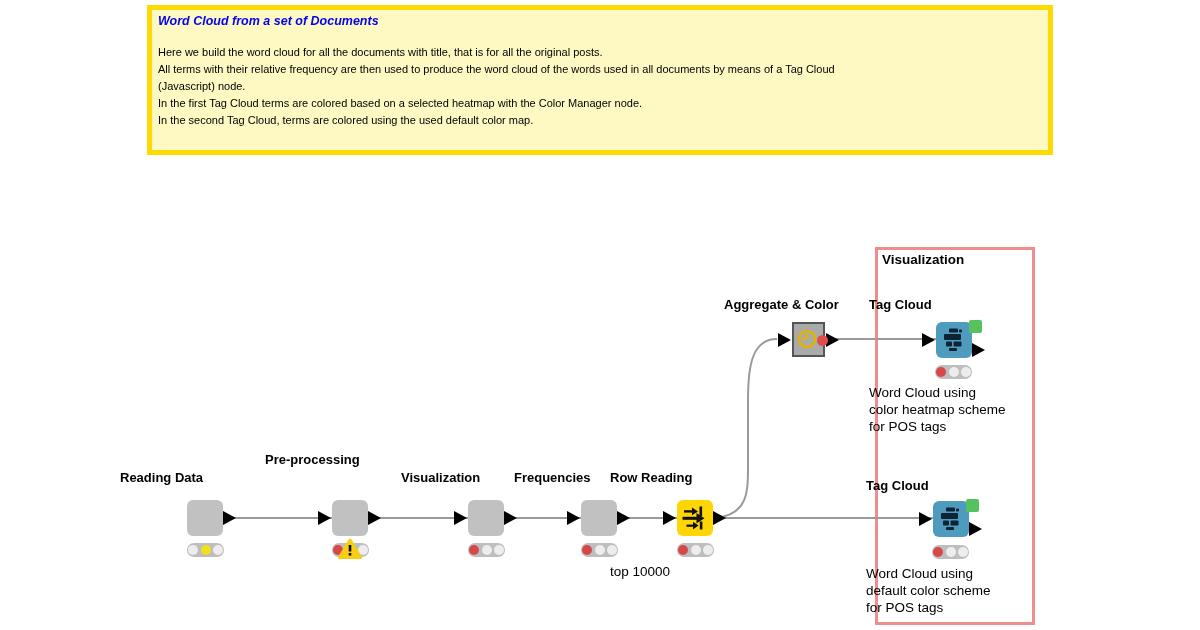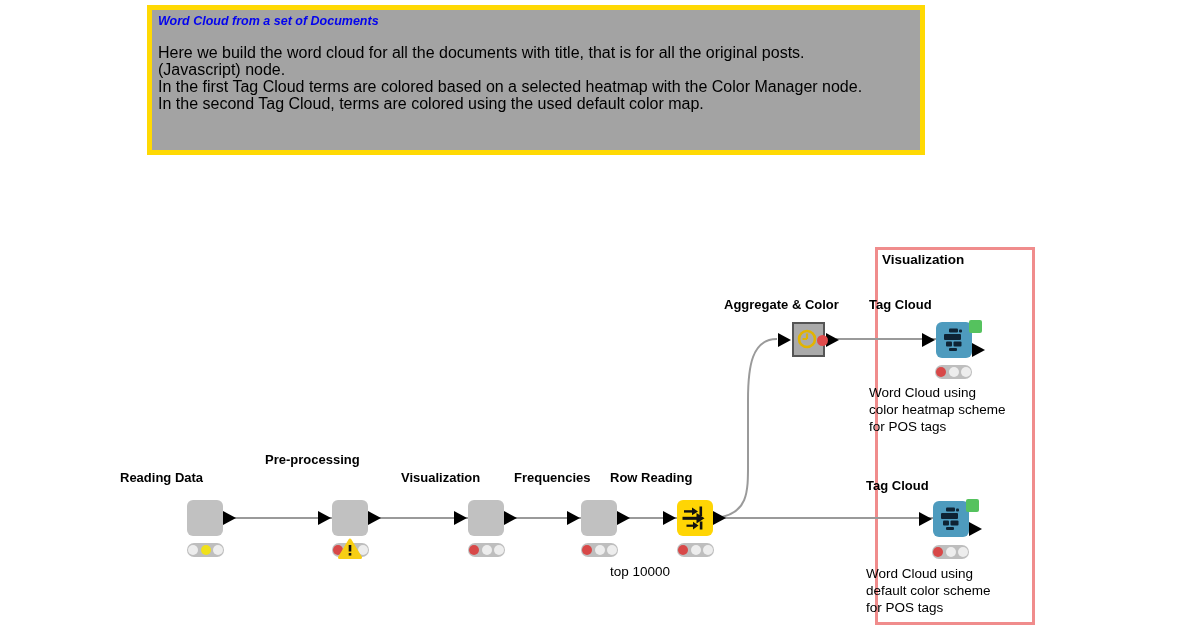--- a/index.html
+++ b/index.html
@@ -1,25 +1,25 @@
 <!DOCTYPE html>
 <html><head>
 <meta charset="utf-8">
 <style>
   html,body{margin:0;padding:0;background:#ffffff;}
   .canvas{position:relative;width:1200px;height:630px;background:#ffffff;overflow:hidden;
           font-family:"Liberation Sans",sans-serif;color:#000;}
 
   
-  .annotation{position:absolute;left:147px;top:5px;width:778px;height:150px;
-              border:5px solid #FFD903;background:#a3a3a3;box-sizing:border-box;
+  .annotation{position:absolute;left:147px;top:5px;width:906px;height:150px;
+              border:5px solid #FFD903;background:#fef9c3;box-sizing:border-box;
               padding:4px 6px;overflow:hidden;}
   .annotation .title{color:#0303EE;font-weight:bold;font-style:italic;
                      font-size:12.5px;margin-bottom:16px;white-space:nowrap;}
-  .annotation .line{font-size:16px;line-height:17px;white-space:nowrap;}
+  .annotation .line{font-size:11px;line-height:17px;white-space:nowrap;}
 
   
   .wires{position:absolute;left:0;top:0;z-index:1;}
   .wires path{stroke:#9A9A9A;stroke-width:2;fill:none;}
 
   
   .group-box{position:absolute;left:875px;top:247px;width:160px;height:378px;
              border:3px solid #F08C8C;box-sizing:border-box;z-index:0;}
   .group-label{position:absolute;left:4px;top:2px;font-weight:bold;font-size:13.5px;}
 
@@ -60,20 +60,21 @@
   .warn{position:absolute;z-index:4;}
 </style>
 </head>
 <body>
 
 <div class="canvas">
 
   <div class="annotation">
     <div class="title">Word Cloud from a set of Documents</div>
     <div class="line">Here we build the word cloud for all the documents with title, that is for all the original posts.</div>
+    <div class="line">All terms with their relative frequency are then used to produce the word cloud of the words used in all documents by means of a Tag Cloud</div>
     <div class="line">(Javascript) node.</div>
     <div class="line">In the first Tag Cloud terms are colored based on a selected heatmap with the Color Manager node.</div>
     <div class="line">In the second Tag Cloud, terms are colored using the used default color map.</div>
   </div>
 
   <div class="group-box">
     <div class="group-label">Visualization</div>
   </div>
 
   <svg class="wires" width="1200" height="630">

